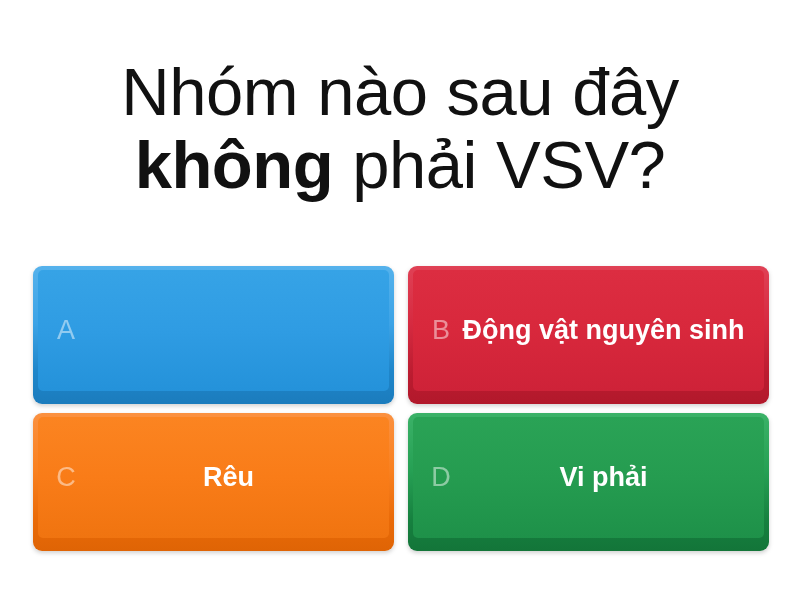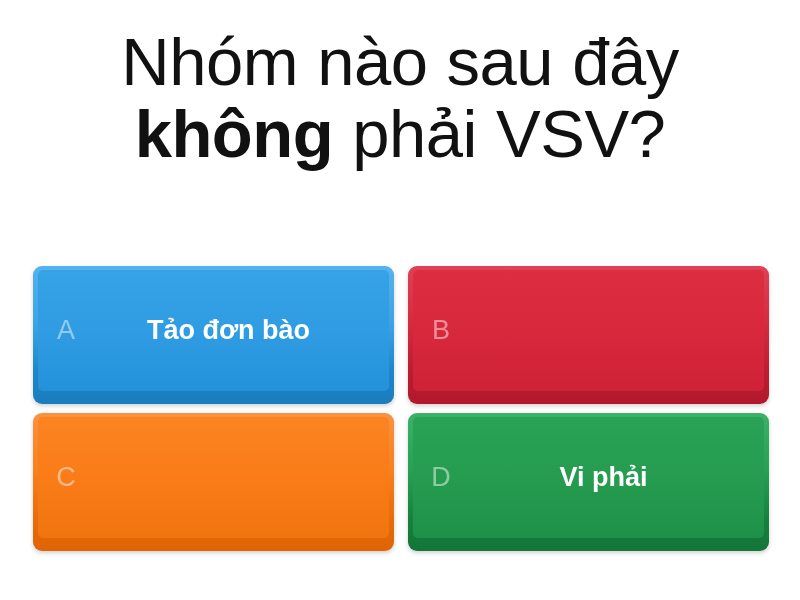--- a/index.html
+++ b/index.html
@@ -22,20 +22,21 @@
   }
 
   
   .question-area {
     position: absolute;
     left: 0;
     top: 26px;
     width: 800px;
     height: 205px;
     display: flex;
+    align-items: center;
     justify-content: center;
     text-align: center;
     padding: 0 18px;
     box-sizing: border-box;
   }
   .question-text {
     font-size: 67px;
     line-height: 1.08;
     color: #111111;
     font-weight: 400;
@@ -151,37 +152,38 @@
     </div>
   </div>
 
   <div class="answers-grid">
 
     <button class="answer-btn btn-a">
       <span class="btn-base"></span>
       <span class="btn-face"></span>
       <span class="btn-content">
         <span class="btn-letter">A</span>
-        <span class="btn-label">Tảo đơn bào</span>
       </span>
     </button>
 
     <button class="answer-btn btn-b">
       <span class="btn-base"></span>
       <span class="btn-face"></span>
       <span class="btn-content">
         <span class="btn-letter">B</span>
+        <span class="btn-label">Động vật nguyên sinh</span>
       </span>
     </button>
 
     <button class="answer-btn btn-c">
       <span class="btn-base"></span>
       <span class="btn-face"></span>
       <span class="btn-content">
         <span class="btn-letter">C</span>
+        <span class="btn-label">Rêu</span>
       </span>
     </button>
 
     <button class="answer-btn btn-d">
       <span class="btn-base"></span>
       <span class="btn-face"></span>
       <span class="btn-content">
         <span class="btn-letter">D</span>
         <span class="btn-label">Vi phải</span>
       </span>

